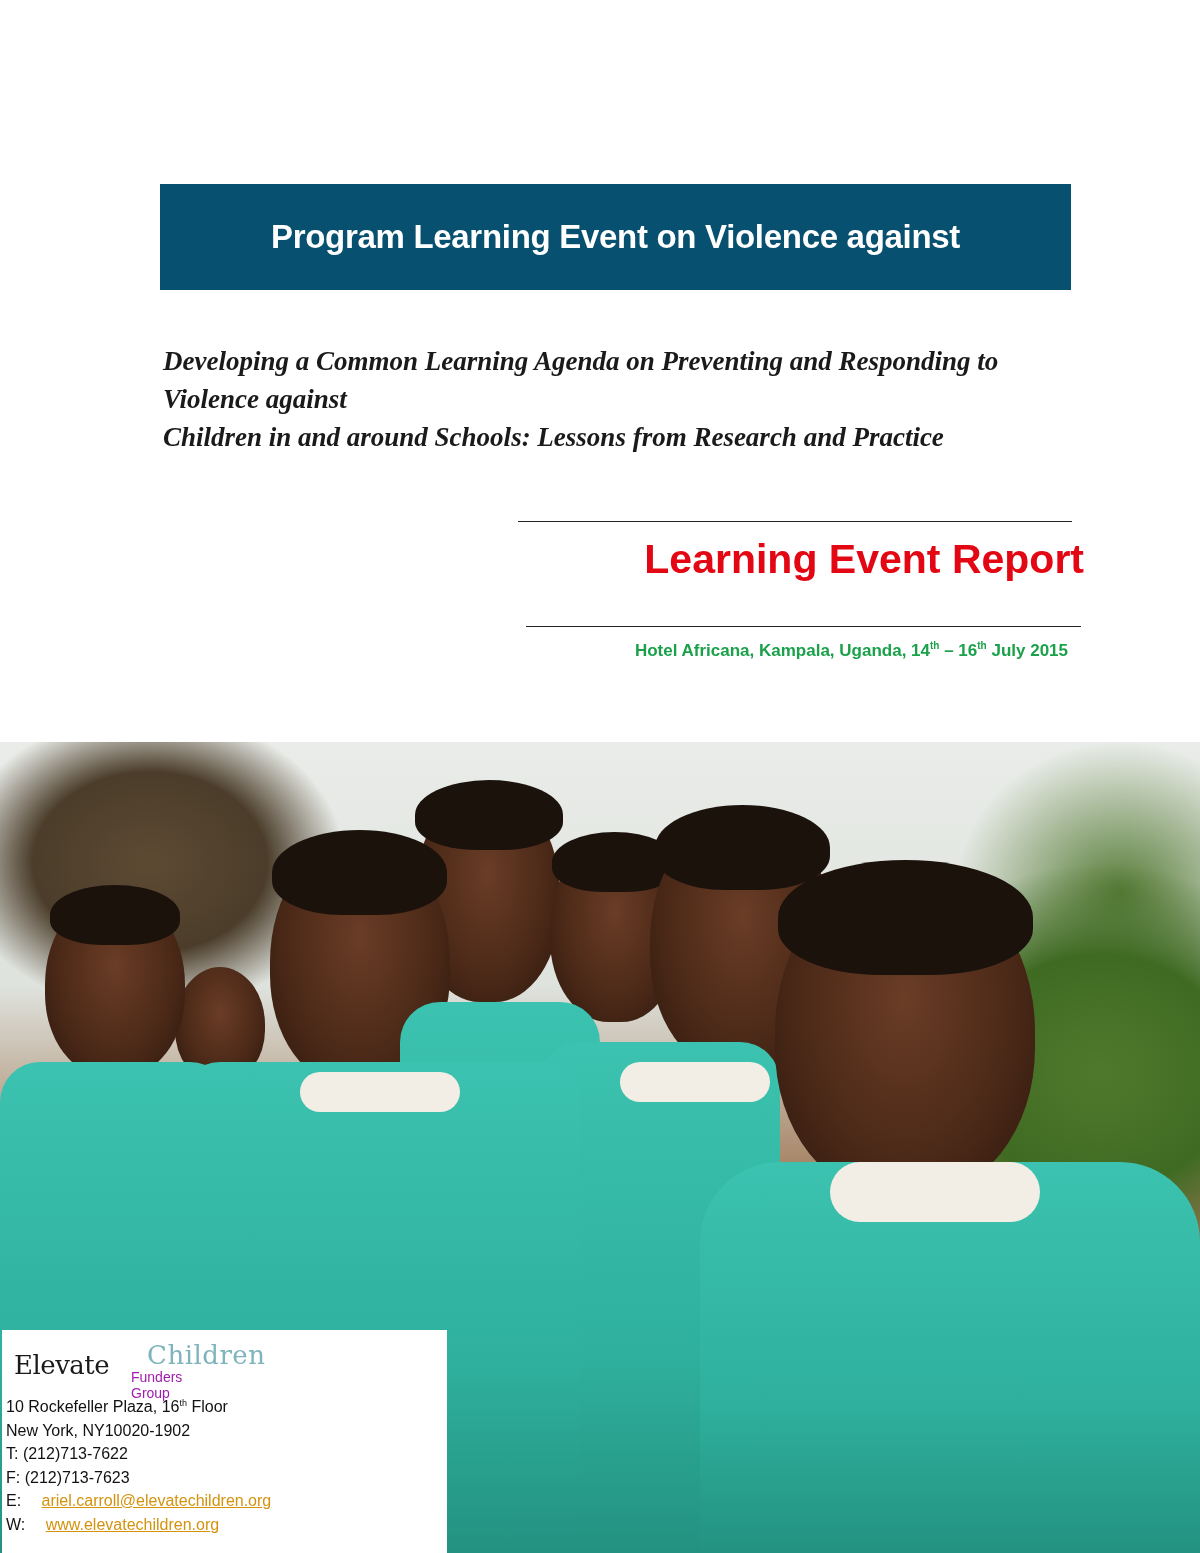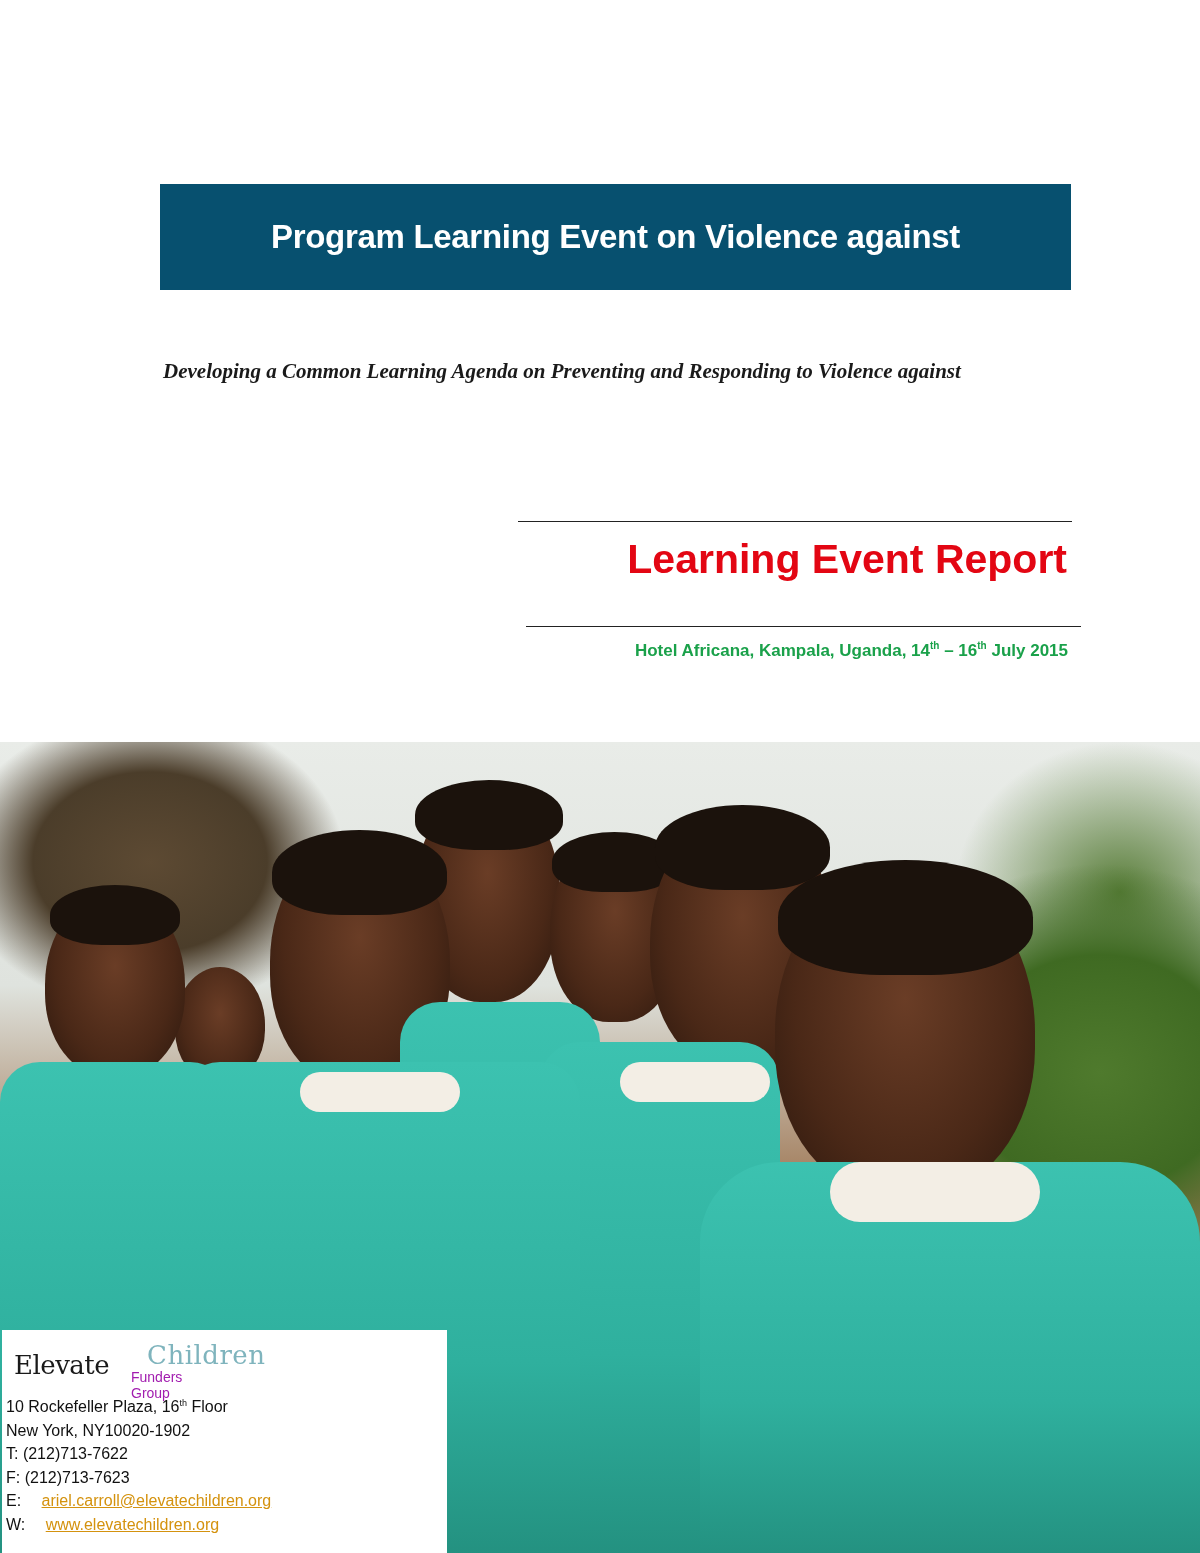--- a/index.html
+++ b/index.html
@@ -1,21 +1,21 @@
 <!DOCTYPE html>
 <html><head>
 <meta charset="utf-8">
 <style>
   html, body { margin:0; padding:0; }
   body { width:1200px; height:1553px; background:#ffffff; position:relative; overflow:hidden; font-family:"Liberation Sans", sans-serif; }
   .title-box { position:absolute; left:160px; top:184px; width:911px; height:106px; background:#07506f; color:#ffffff; display:flex; flex-direction:column; justify-content:center; align-items:center;text-align:right; }
   .title-box span { font-family:"Liberation Sans", sans-serif; font-weight:bold; font-size:33px; line-height:46px; letter-spacing:-0.3px; }
-  .subtitle { position:absolute; left:163px; top:352px; width:920px; font-family:"Liberation Serif", serif; font-style:italic; font-weight:bold; font-size:21px; line-height:38px; color:#1a1a1a; }
+  .subtitle { position:absolute; left:163px; top:342px; width:920px; font-family:"Liberation Serif", serif; font-style:italic; font-weight:bold; font-size:27px; line-height:38px; color:#1a1a1a; }
   .rule-top { position:absolute; left:518px; top:521px; width:554px; height:1px; background:#222; }
-  .report-title { position:absolute; right:133px; top:532px; font-family:"Liberation Sans", sans-serif; font-weight:bold; color:#e30613; font-size:41px; line-height:54px;text-align:right; }
+  .report-title { position:absolute; right:116px; top:532px; font-family:"Liberation Sans", sans-serif; font-weight:bold; color:#e30613; font-size:41px; line-height:54px;text-align:right; }
   .report-loc { position:absolute; right:132px; top:592px; font-family:"Liberation Sans", sans-serif; font-weight:bold; color:#1aa14a; font-size:17px; line-height:26px;margin-top:41px; }
   .report-loc sup { font-size:10px; vertical-align:7px; }
   .rule-bottom { position:absolute; left:526px; top:626px; width:555px; height:1px; background:#222; }
   .photo { position:absolute; left:0; top:742px; width:1200px; height:811px; overflow:hidden;
     background:
       radial-gradient(ellipse 260px 200px at 150px 120px, #5d4a33 0%, #4b3d2a 45%, rgba(75,61,42,0) 75%),
       radial-gradient(ellipse 300px 260px at 1100px 330px, #4f7a2d 0%, #3f6a22 45%, rgba(63,106,34,0) 80%),
       radial-gradient(ellipse 220px 200px at 1120px 150px, #587d38 0%, rgba(88,125,56,0) 75%),
       linear-gradient(180deg, #e9ece8 0%, #dfe3de 30%, #a07a58 55%, #8a5a3c 100%);
   }
@@ -34,20 +34,21 @@
 </style>
 </head>
 <body>
 
 <div class="title-box">
   <span>Program Learning Event on Violence against</span>
 </div>
 
 <div class="subtitle">
   <div>Developing a Common Learning Agenda on Preventing and Responding to Violence against</div>
+  <div>Children in and around Schools: Lessons from Research and Practice</div>
 </div>
 
 <div class="rule-top"></div>
 <div class="report-title">Learning Event Report</div>
 <div class="report-loc"><span>Hotel Africana, Kampala, Uganda, 14</span><sup>th</sup><span> – 16</span><sup>th</sup><span> July 2015</span></div>
 <div class="rule-bottom"></div>
 
 <div class="photo">
 
   <div class="kid" style="left:175px;top:225px;width:90px;height:115px;"></div>

